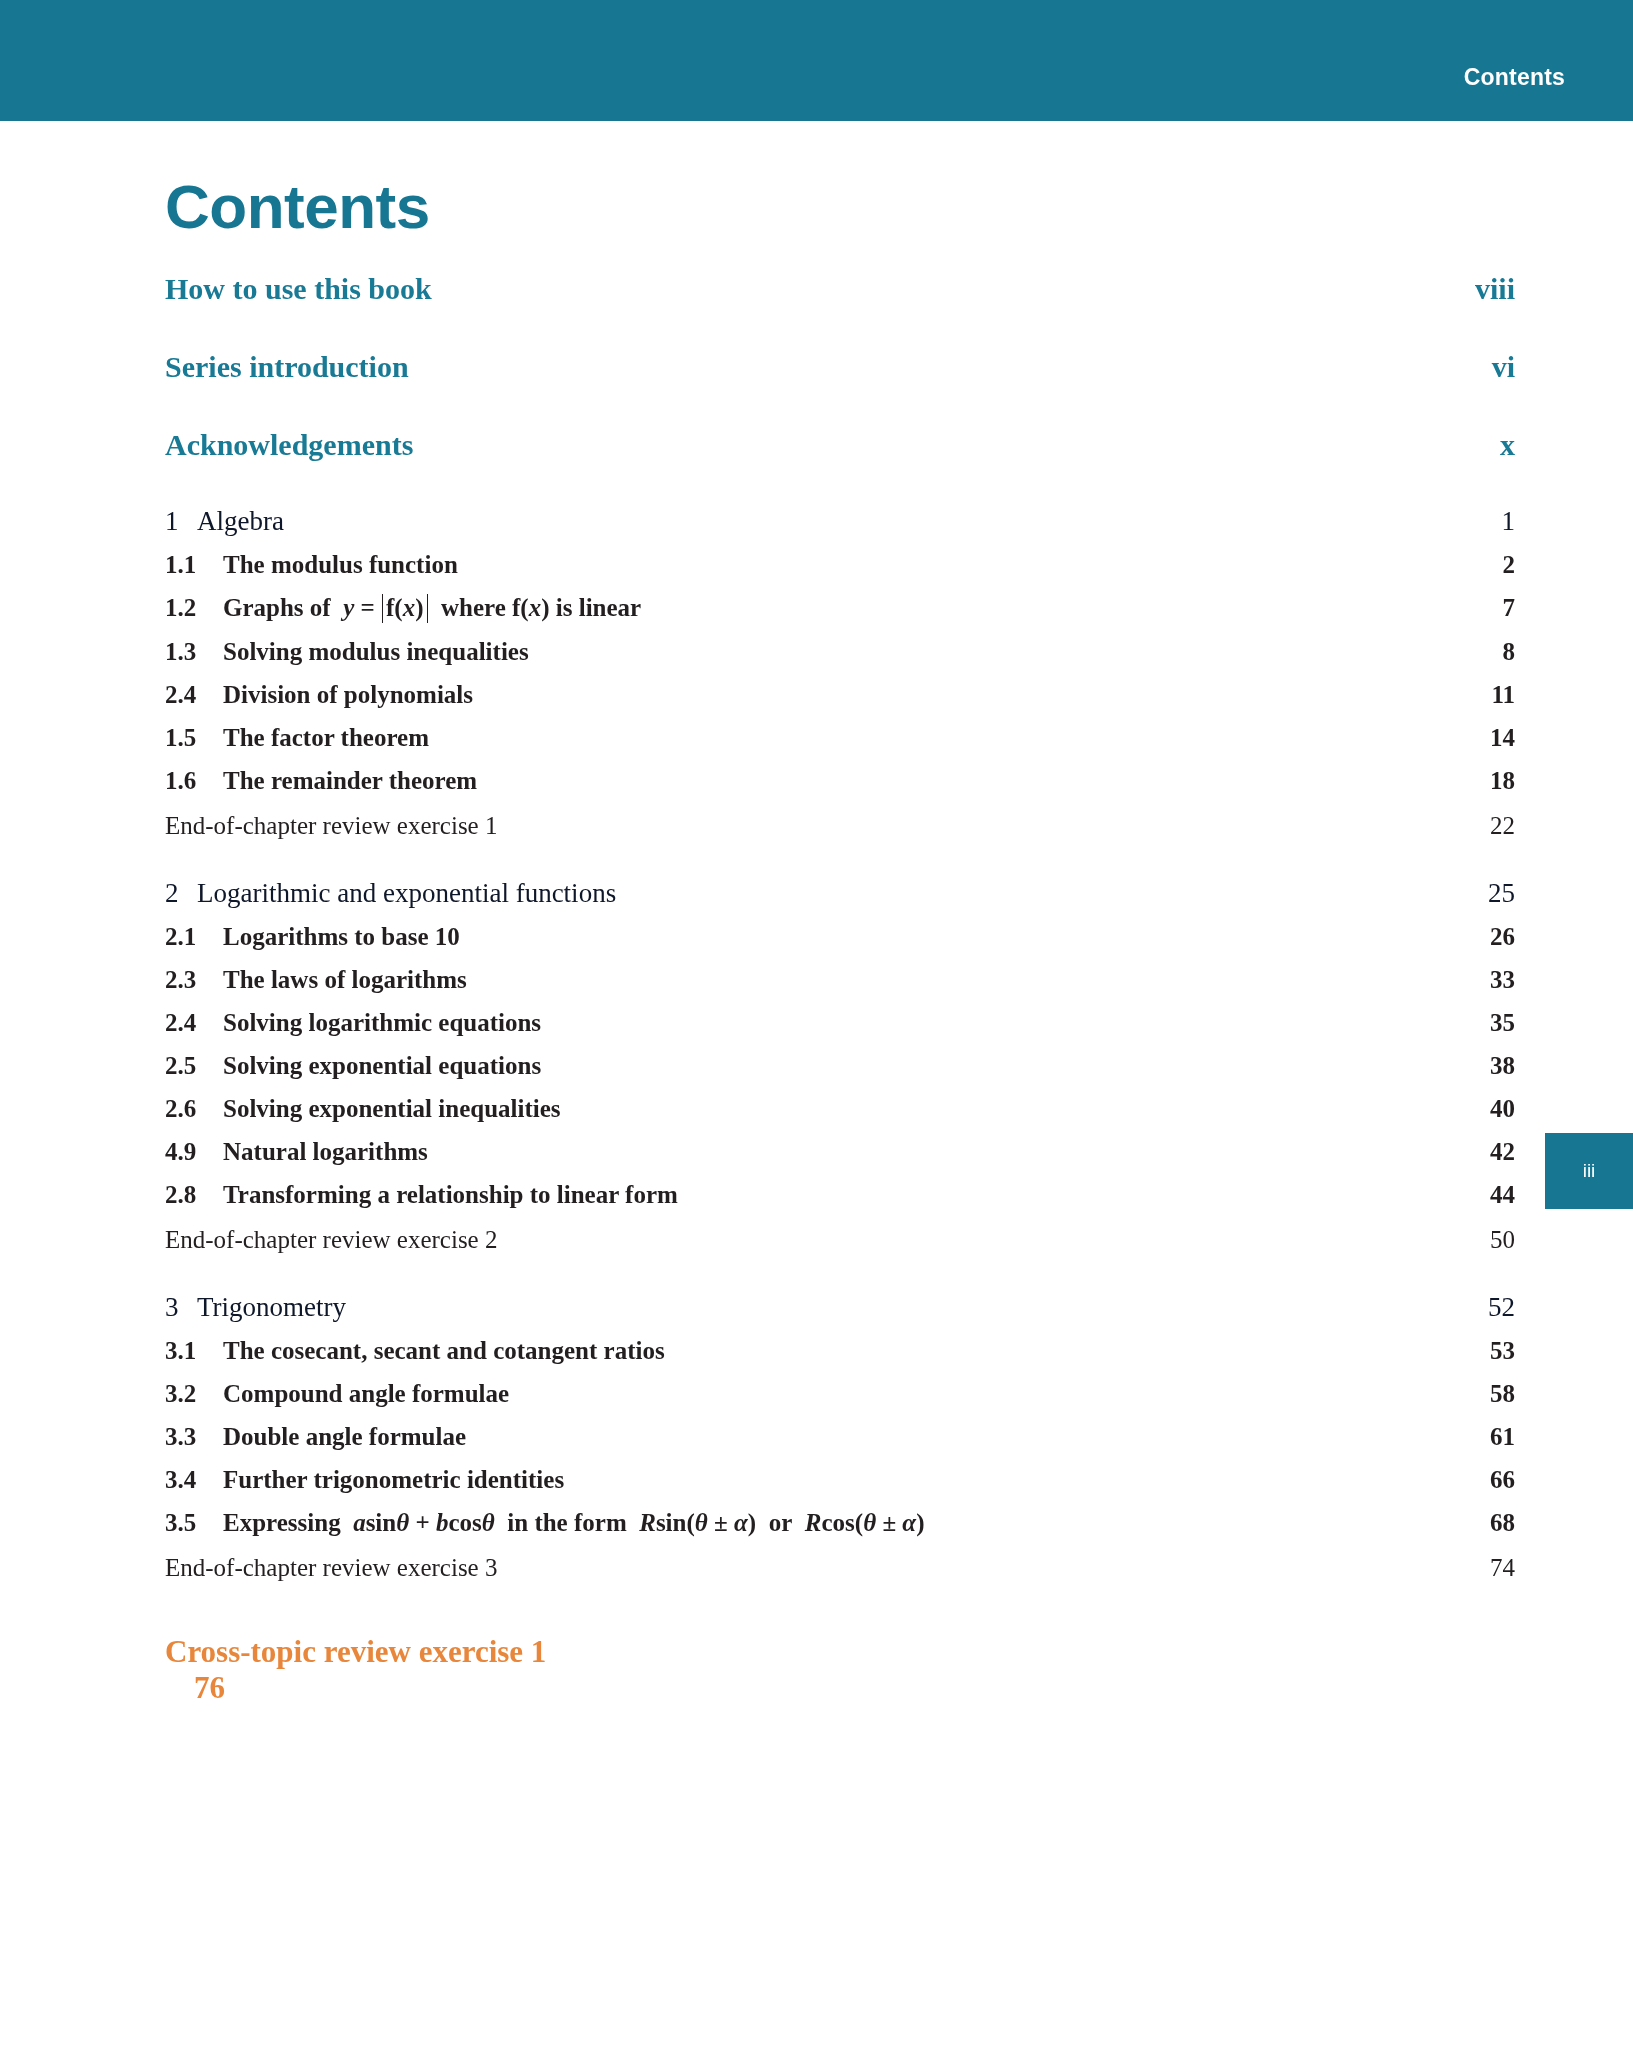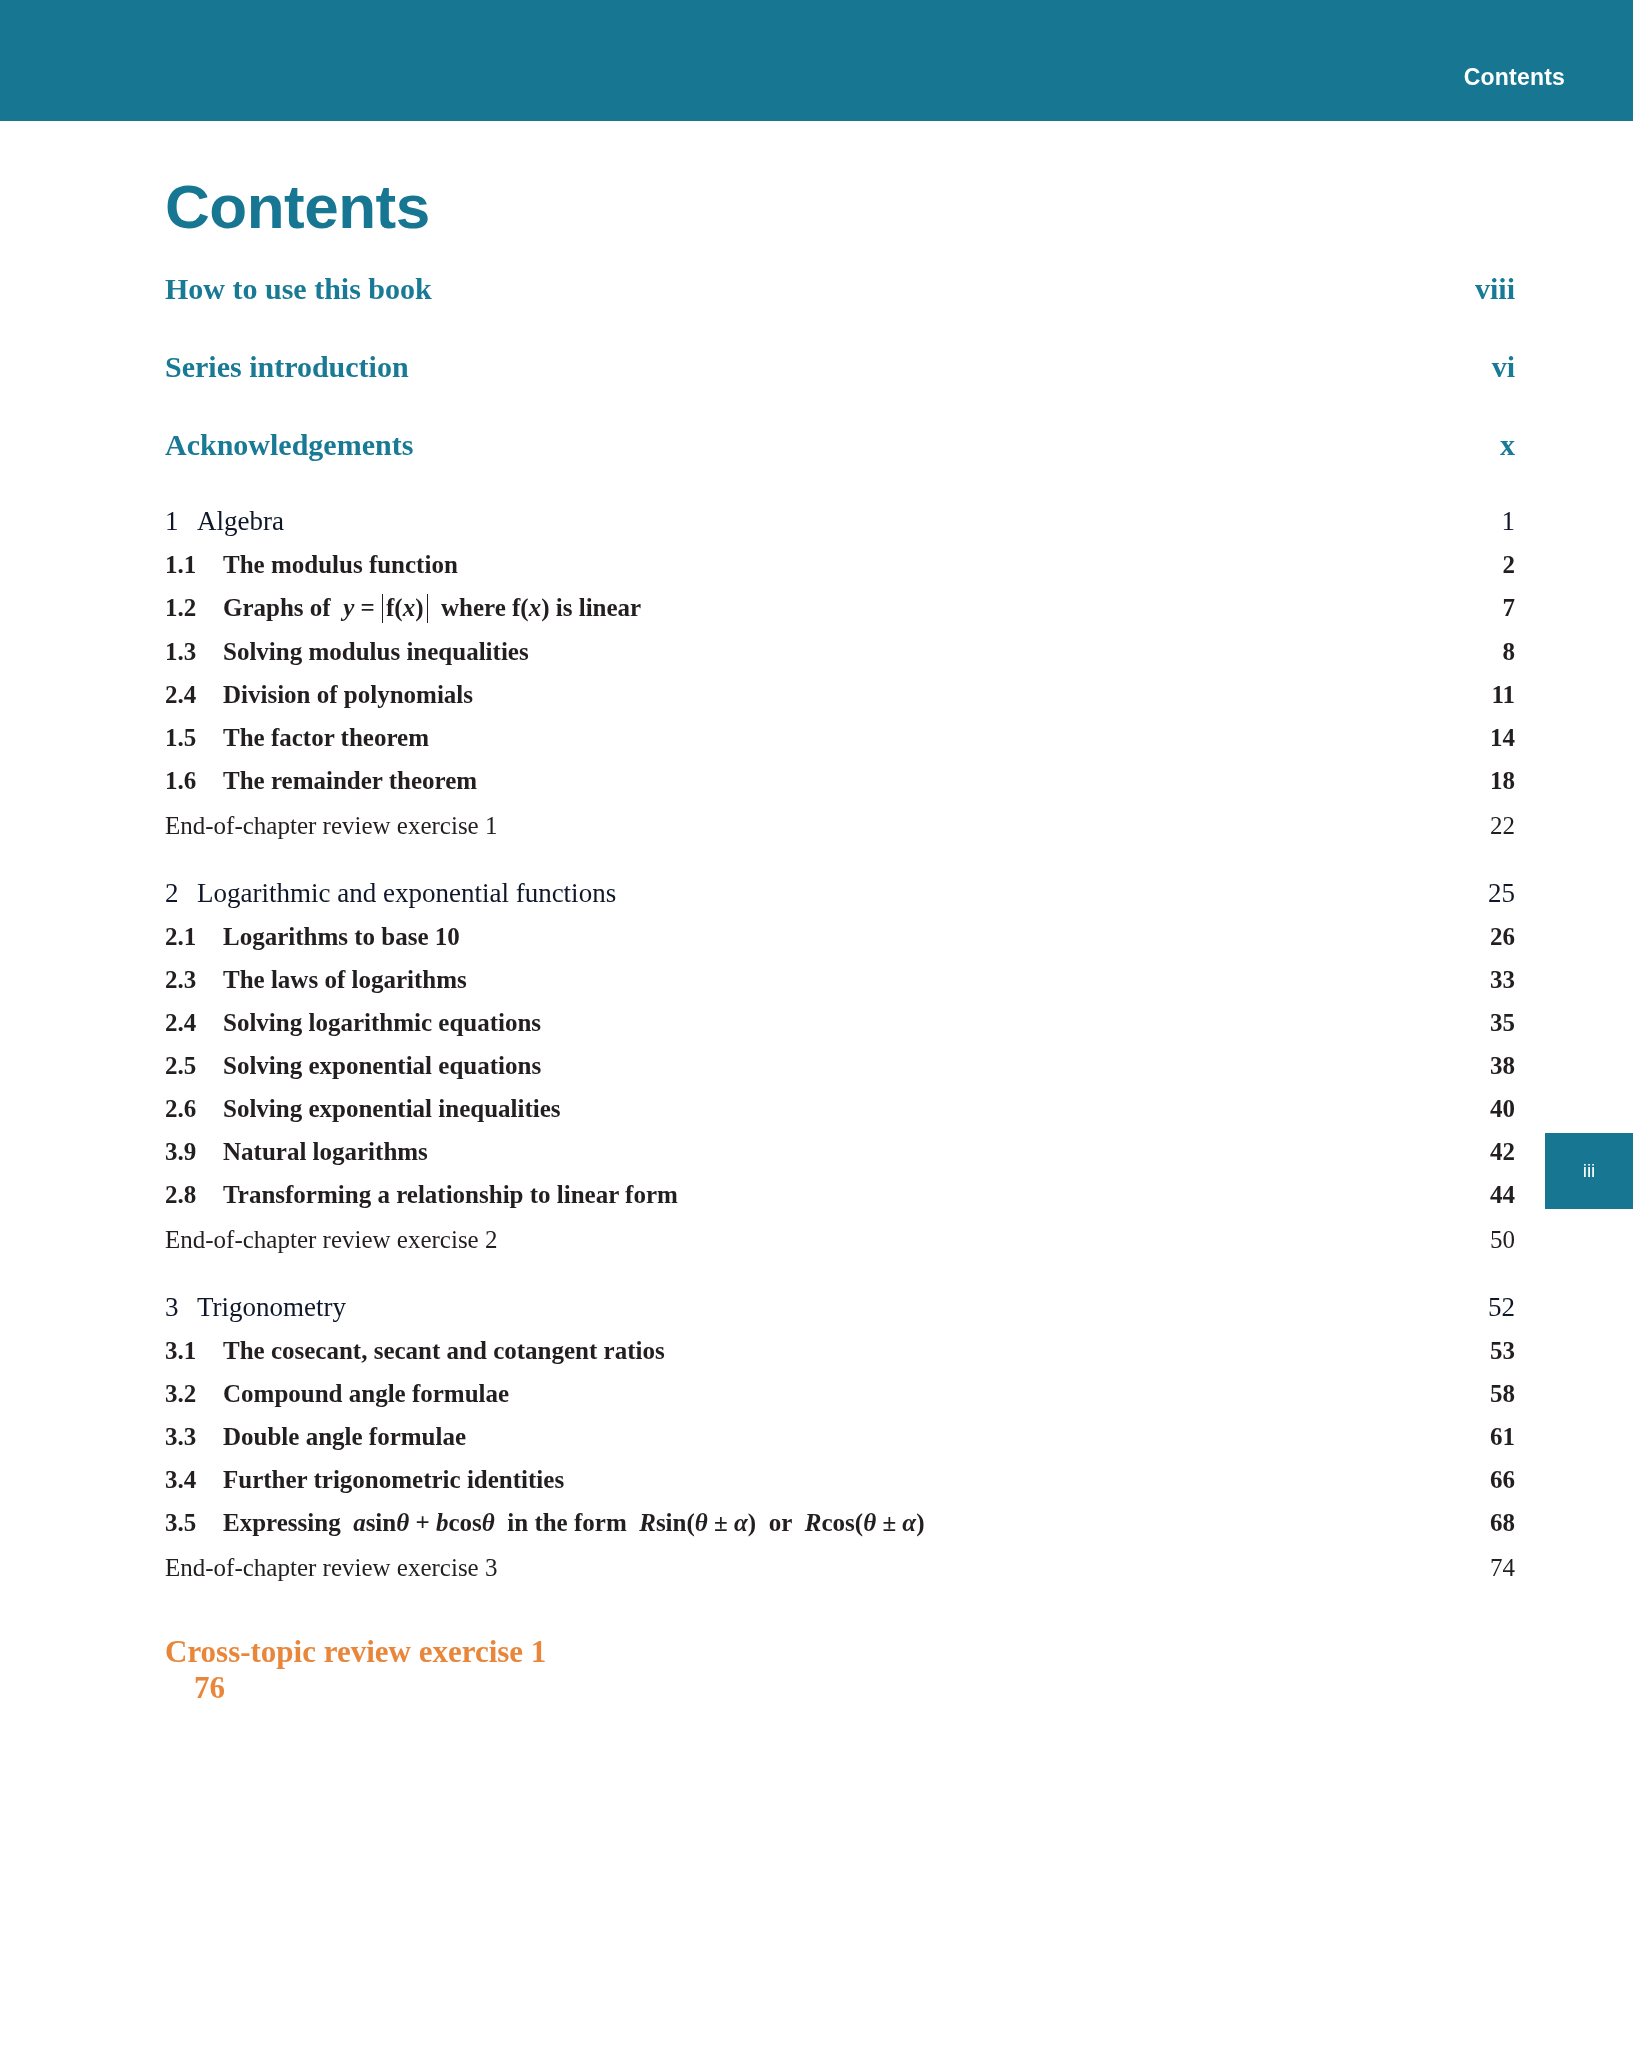--- a/index.html
+++ b/index.html
@@ -278,21 +278,21 @@
         <span class="label"><span class="secnum">2.5</span><span>Solving exponential equations</span></span>
         <span class="pageno">38</span>
       </div>
 
       <div class="row row-section">
         <span class="label"><span class="secnum">2.6</span><span>Solving exponential inequalities</span></span>
         <span class="pageno">40</span>
       </div>
 
       <div class="row row-section">
-        <span class="label"><span class="secnum">3.9</span><span>Natural logarithms</span></span>
+        <span class="label"><span class="secnum">4.9</span><span>Natural logarithms</span></span>
         <span class="pageno">42</span>
       </div>
 
       <div class="row row-section">
         <span class="label"><span class="secnum">2.8</span><span>Transforming a relationship to linear form</span></span>
         <span class="pageno">44</span>
       </div>
 
       <div class="row row-review">
         <span class="label">End-of-chapter review exercise 2</span>

